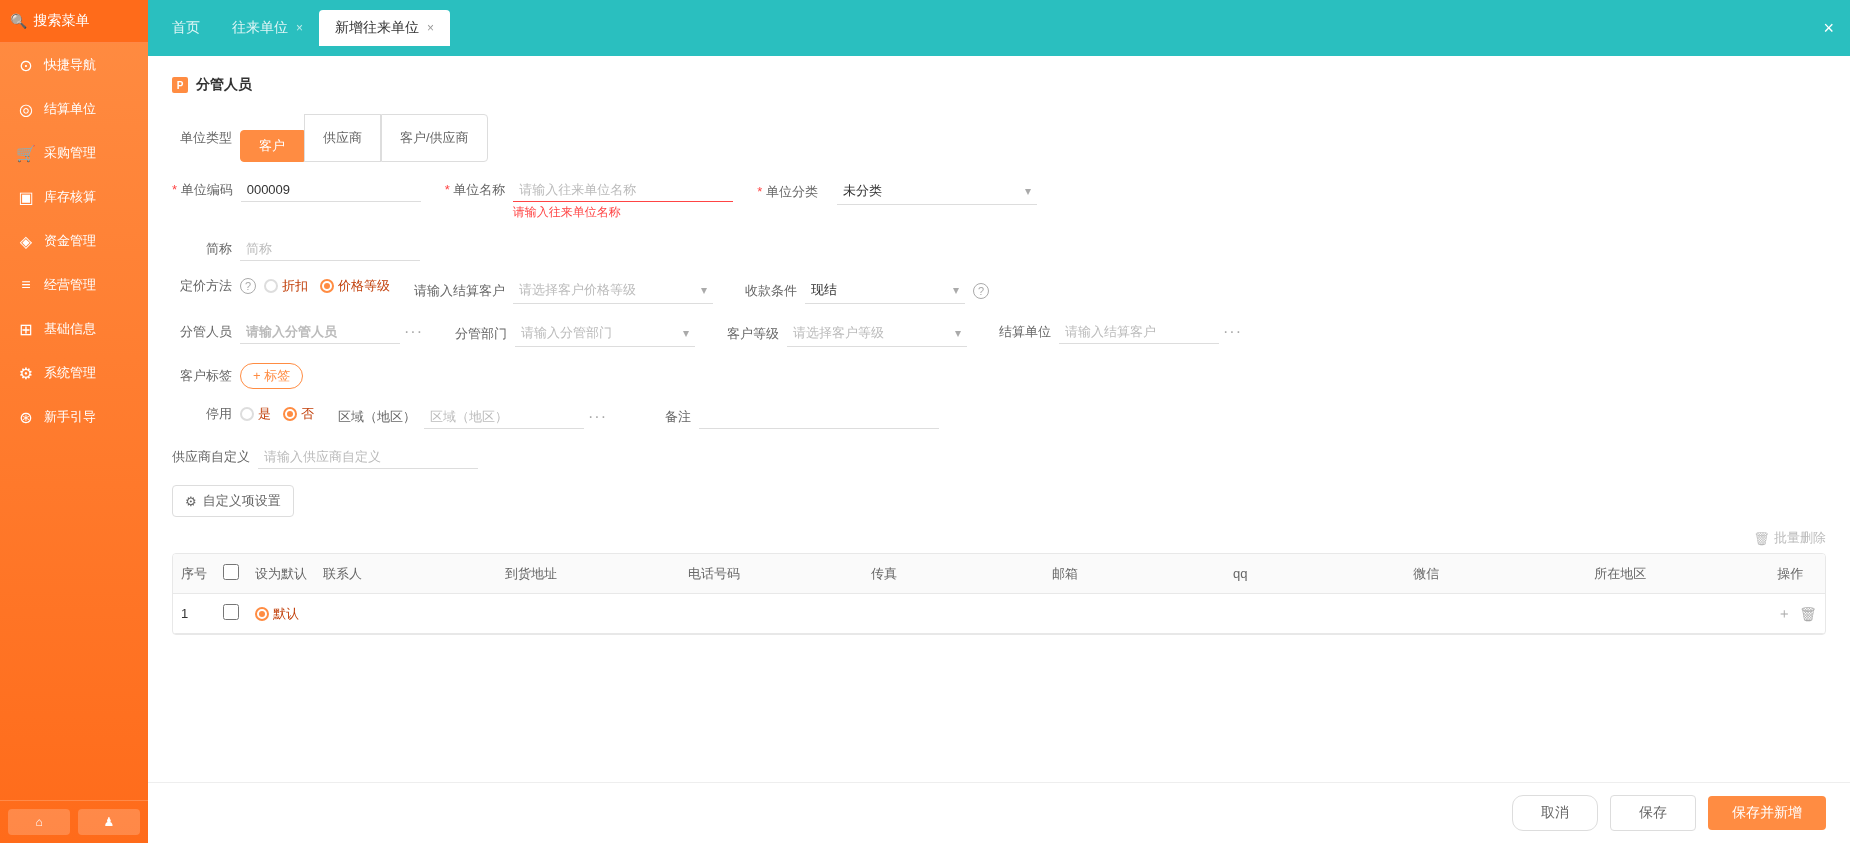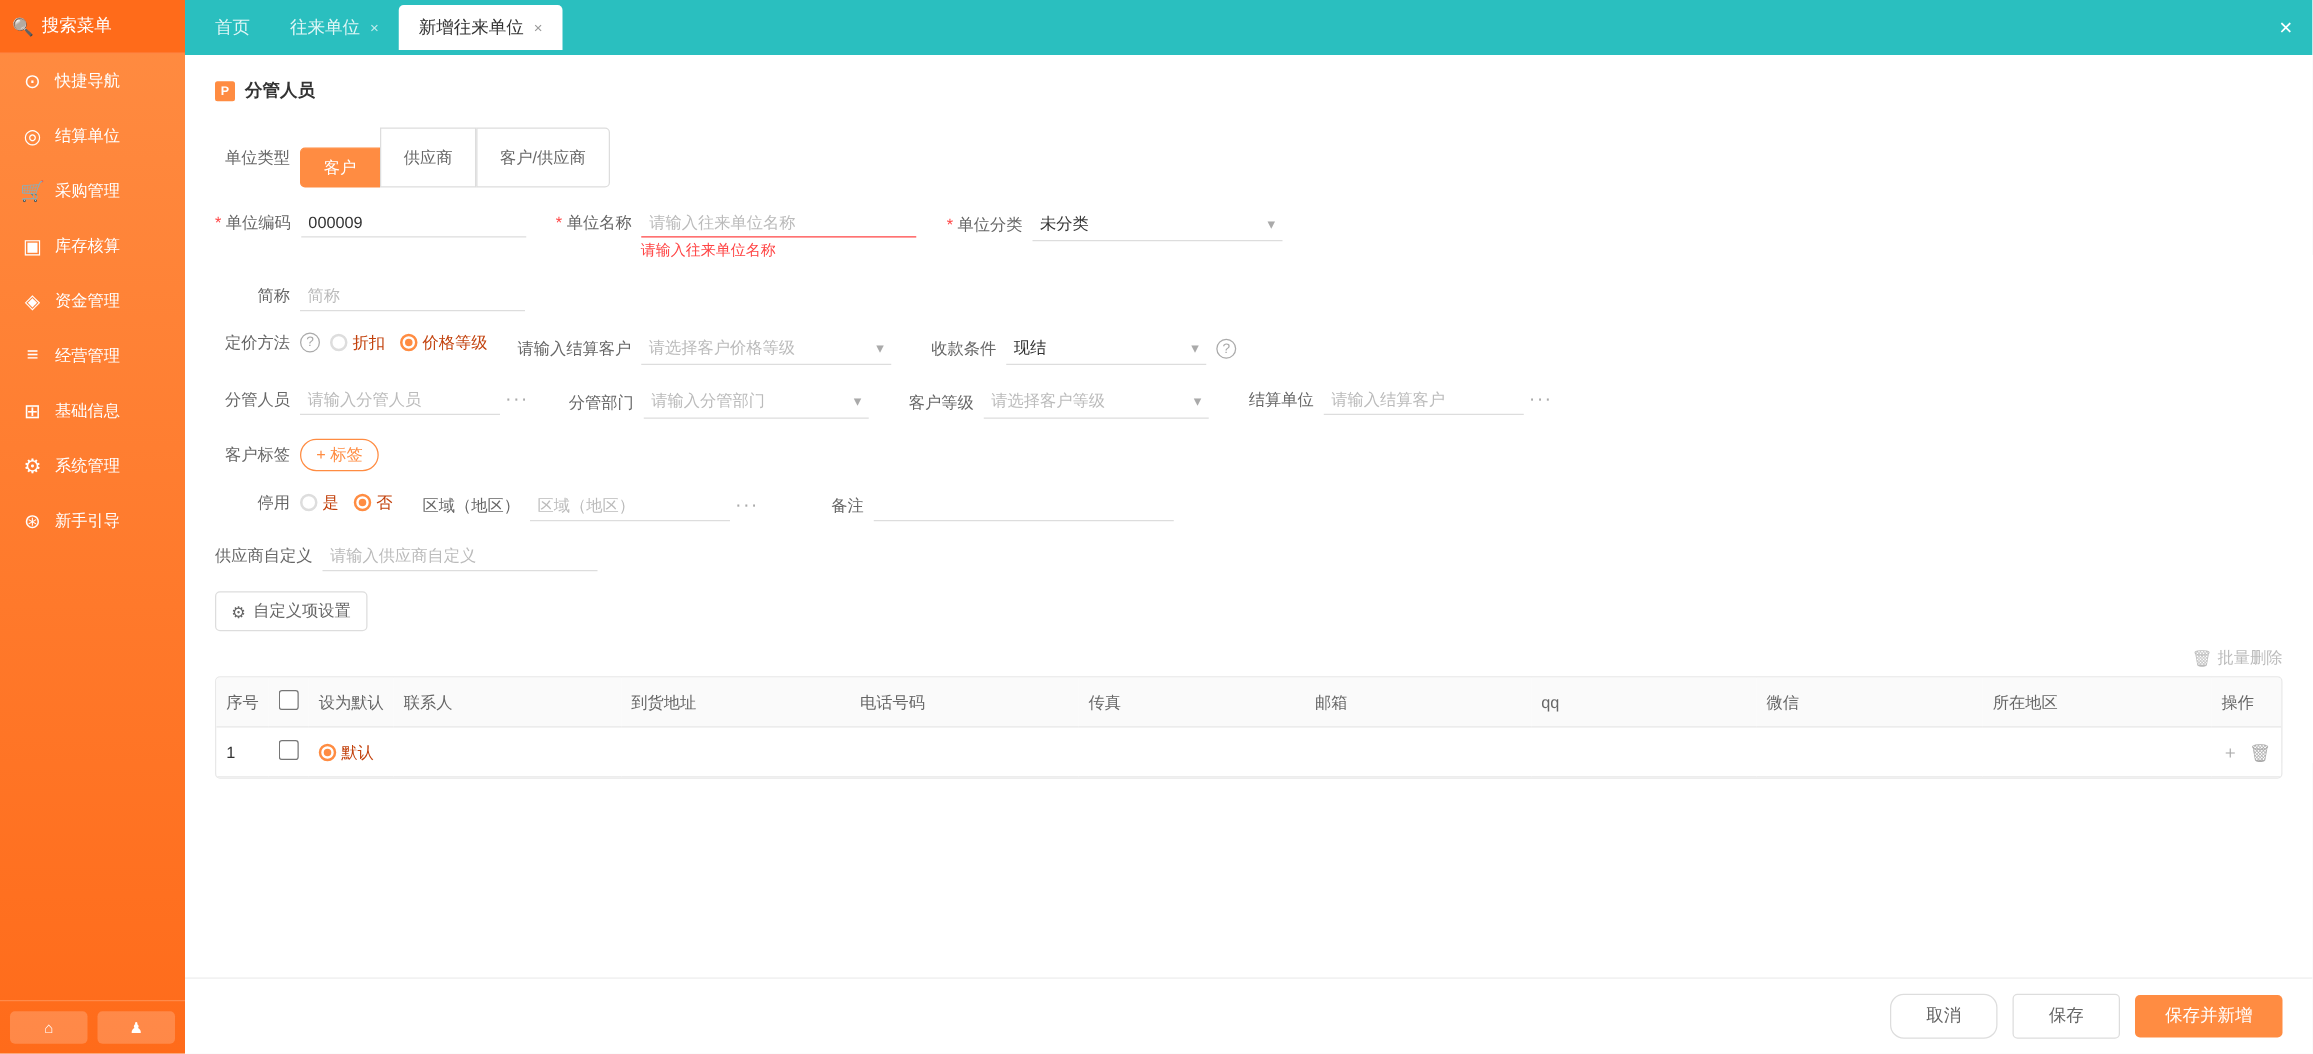--- a/index.html
+++ b/index.html
@@ -63,21 +63,21 @@
       display: flex;
       flex-direction: column;
       overflow: hidden;
     }
 
     
     .tab-bar {
       background: #2abfbf;
       display: flex;
       align-items: center;
-      height: 44px;
+      height: 56px;
       padding: 0 8px;
       gap: 0;
       flex-shrink: 0;
     }
     .tab {
       display: flex;
       align-items: center;
       gap: 6px;
       padding: 8px 16px;
       cursor: pointer;
@@ -407,21 +407,21 @@
         <div style="display:flex; align-items:center; gap:8px;">
           <span class="form-label required" style="min-width:60px;">单位名称</span>
           <input class="form-input error" style="width: 220px; border-bottom-color: rgb(255, 68, 68);" placeholder="请输入往来单位名称">
         </div>
         <div style="margin-left:68px;">
           <span class="error-tip">请输入往来单位名称</span>
         </div>
       </div>
       <div class="form-group">
         <span class="form-label required">单位分类</span>
-        <div class="form-select-wrap" style="min-width:200px;">
+        <div class="form-select-wrap" style="min-width:200px;margin-left:11px;">
           <span class="value">未分类</span>
           <span class="chevron">▾</span>
         </div>
       </div>
     </div>
 
     <div class="form-row">
       <div class="form-group">
         <span class="form-label">简称</span>
         <input class="form-input" style="width: 180px;" placeholder="简称">
@@ -459,21 +459,21 @@
           <span class="chevron">▾</span>
         </div>
         <span class="help-icon">?</span>
       </div>
     </div>
 
     <div class="form-row">
       <div class="form-group">
         <span class="form-label">分管人员</span>
         <div class="input-with-more">
-          <input class="form-input" style="width: 160px;" placeholder="请输入分管人员">
+          <input class="form-input" style="width: 160px; font-weight: bold;" placeholder="请输入分管人员">
           <span class="more-btn">···</span>
         </div>
       </div>
       <div class="form-group">
         <span class="form-label">分管部门</span>
         <div class="form-select-wrap" style="min-width:180px;">
           <span class="placeholder">请输入分管部门</span>
           <span class="chevron">▾</span>
         </div>
       </div>

